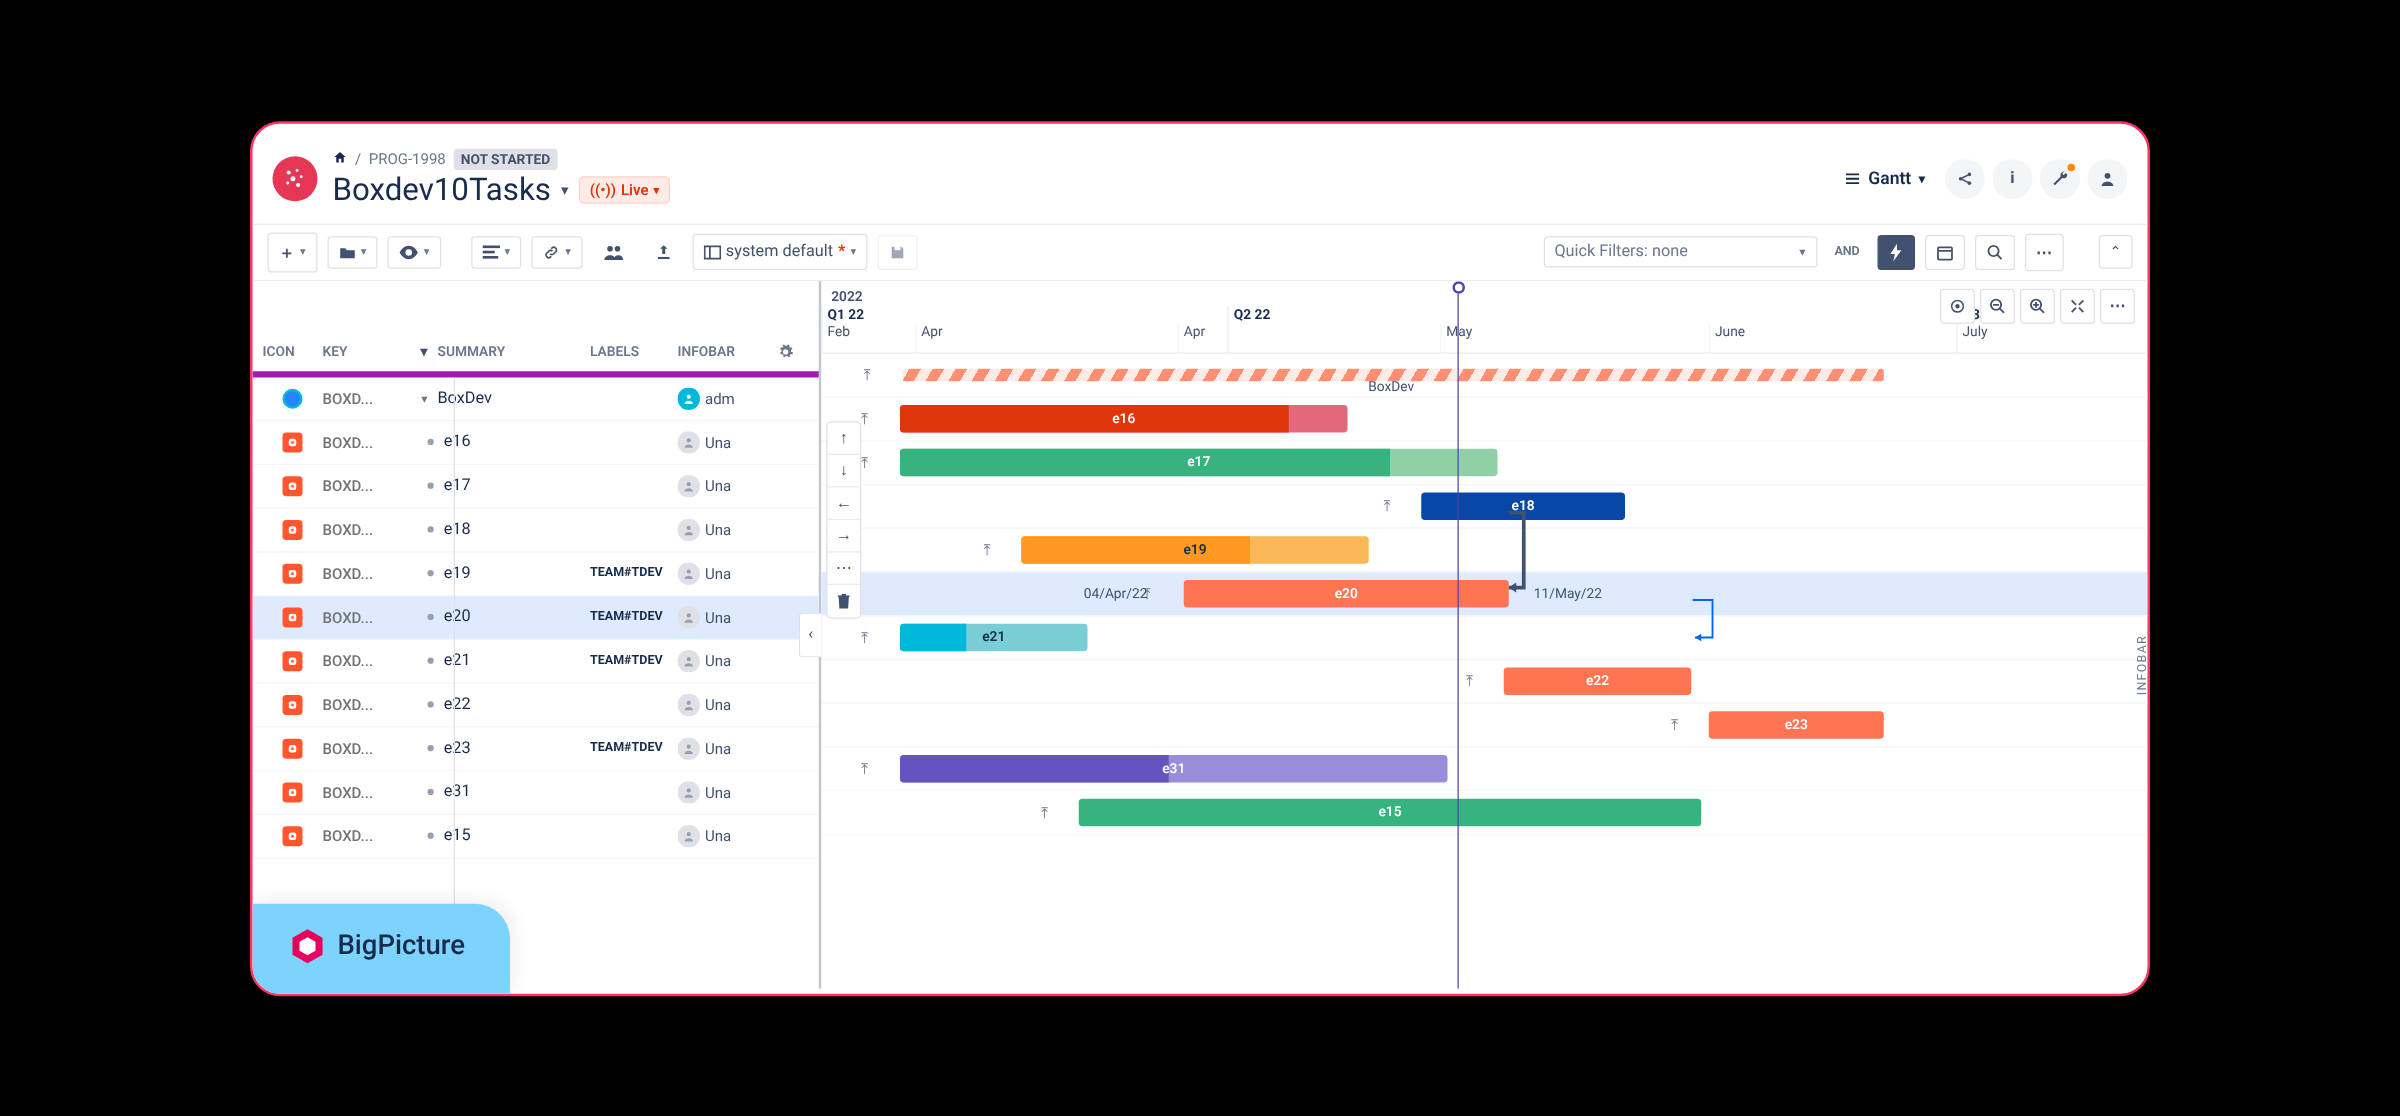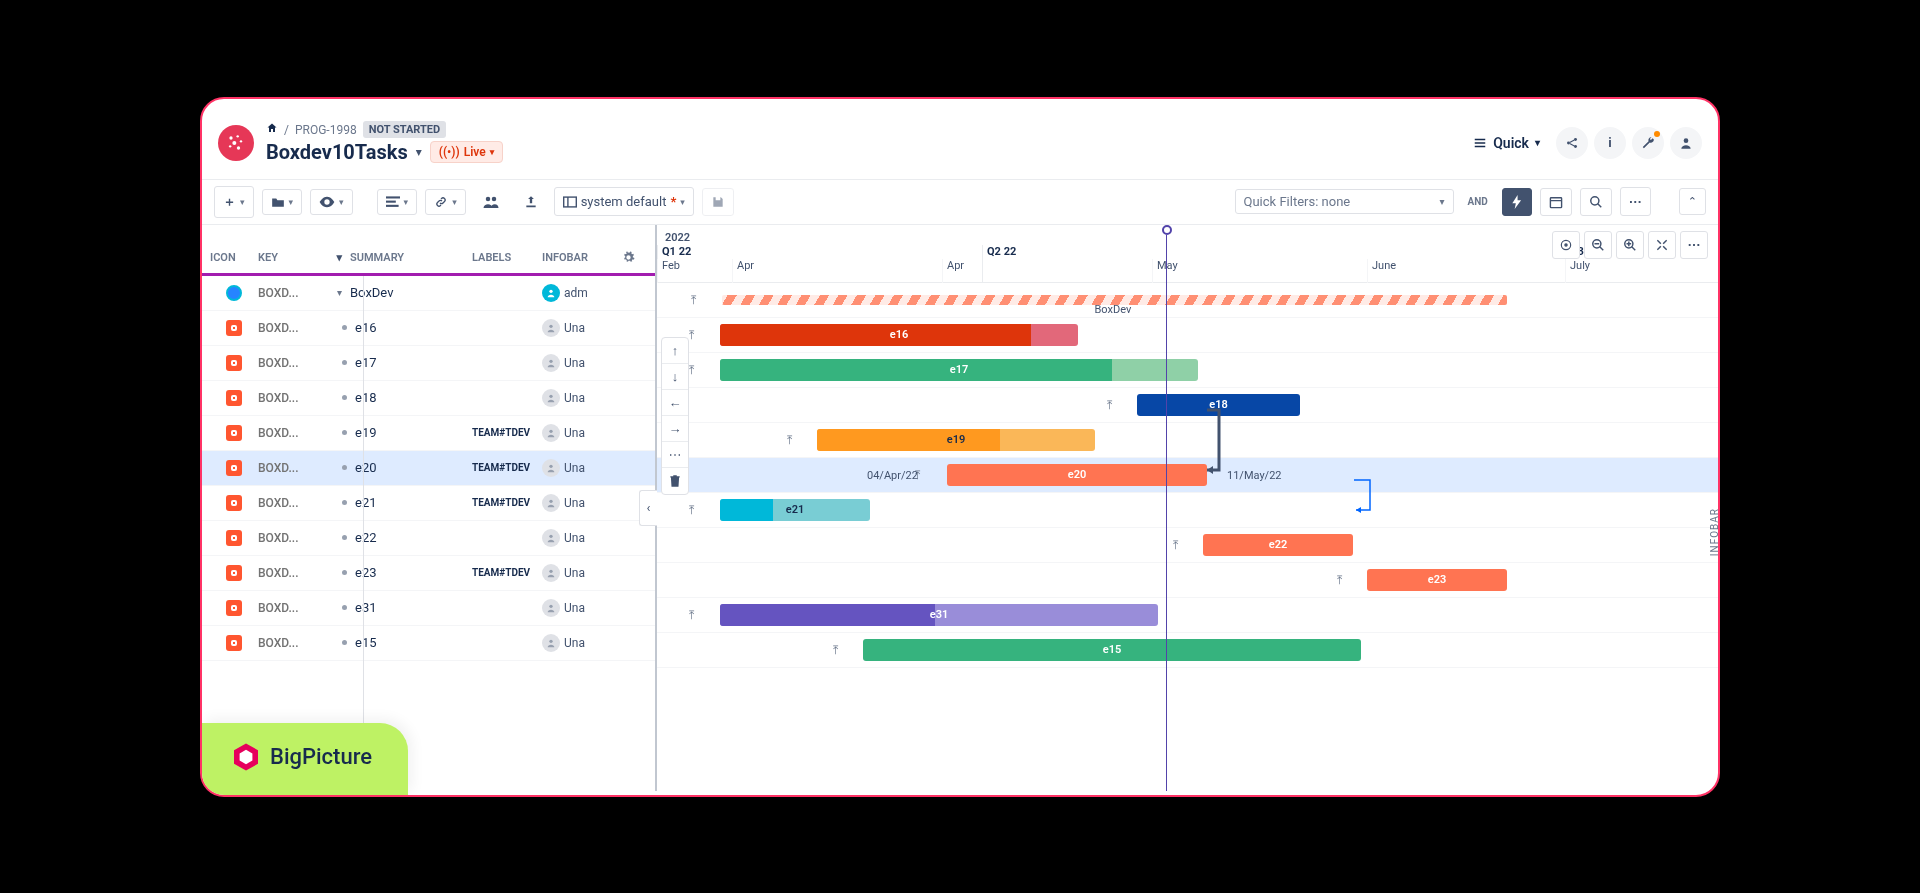--- a/index.html
+++ b/index.html
@@ -5,37 +5,37 @@
 * { box-sizing: border-box; margin: 0; padding: 0; }
 body { background: #000; font-family: -apple-system, BlinkMacSystemFont, "Segoe UI", Roboto, Arial, sans-serif; font-size: 13px; color: #172B4D; display: flex; align-items: center; justify-content: center; min-height: 100vh; padding: 20px; }
 .frame { background: #fff; width: 1520px; height: 700px; border-radius: 24px; border: 2px solid #ff3366; overflow: hidden; position: relative; }
 .header { display: flex; align-items: center; padding: 8px 16px 0; height: 80px; }
 .logo-badge { width: 36px; height: 36px; border-radius: 50%; background: #e63757; display: flex; align-items: center; justify-content: center; margin-right: 12px; position: relative; flex-shrink: 0; }
 .logo-badge svg { width: 20px; height: 20px; fill: #fff; }
 .crumbs { display: flex; align-items: center; gap: 6px; font-size: 12px; color: #6B778C; }
 .crumbs .home { color: #172B4D; }
 .status-chip { background: #DFE1E6; color: #42526E; font-size: 11px; font-weight: 700; padding: 2px 6px; border-radius: 3px; }
 .title-row { display: flex; align-items: center; gap: 8px; margin-top: 2px; }
-.title { font-size: 20px; font-weight: 700; }
+.title { font-size: 25px; font-weight: 400; }
 .live { display: inline-flex; align-items: center; gap: 4px; background: #FFEBE6; color: #DE350B; font-size: 12px; font-weight: 600; padding: 3px 8px; border-radius: 4px; border: 1px solid #f7d2c9;}
 .header-right { margin-left: auto; display: flex; align-items: center; gap: 6px; }
 .gantt-btn { display: flex; align-items: center; gap: 6px; font-size: 14px; font-weight: 600; padding: 6px 10px; border-radius: 4px; cursor: pointer; }
 .icon-btn { width: 32px; height: 32px; border-radius: 50%; background: #F4F5F7; display: flex; align-items: center; justify-content: center; color: #42526E; cursor: pointer; }
 .icon-btn.warn { position: relative; }
 .icon-btn.warn::after { content: ""; position: absolute; top: 4px; right: 4px; width: 6px; height: 6px; background: #FF8B00; border-radius: 50%; }
 .toolbar { display: flex; align-items: center; padding: 6px 12px; border-top: 1px solid #eaecef; border-bottom: 1px solid #eaecef; gap: 8px; }
 .tool-btn { display: flex; align-items: center; gap: 4px; padding: 6px 8px; border: 1px solid #DFE1E6; border-radius: 3px; background: #fff; color: #42526E; cursor: pointer; font-size: 13px; }
 .tool-btn.dark { background: #42526E; color: #fff; border-color: #42526E; }
 .tool-btn .caret { font-size: 9px; color: #6B778C; }
 .toolbar-spacer { flex: 1; }
 .quick-filter { display: flex; align-items: center; border: 1px solid #DFE1E6; border-radius: 3px; padding: 4px 8px; color: #6B778C; width: 219px; }
 .and-badge { font-size: 10px; font-weight: 700; color: #6B778C; padding: 0 6px; }
 .main { display: flex; height: calc(100% - 130px); position: relative; }
 .left-panel { width: 455px; border-right: 2px solid #c1c7d0; display: flex; flex-direction: column; }
-.col-headers { display: flex; padding: 26px 8px 6px 8px; font-size: 11px; font-weight: 600; color: #6B778C; border-bottom: 3px solid #a21caf; }
+.col-headers { display: flex; padding: 50px 8px 6px 8px; font-size: 11px; font-weight: 600; color: #6B778C; border-bottom: 5px solid #a21caf; }
 .col-icon { width: 48px; }
 .col-key { width: 60px; }
 .col-caret { width: 24px; text-align: right; color:#42526E; }
 .col-summary { width: 130px; padding-left: 8px; }
 .col-labels { width: 70px; text-align: left; }
 .col-assignee { width: 80px; }
 .col-gear { width: 20px; }
 .rows { flex: 1; overflow: hidden; }
 .row { display: flex; align-items: center; height: 35px; padding: 0 8px; border-bottom: 1px solid #f4f5f7; }
 .row.selected { background: #DEEBFF; }
@@ -71,21 +71,21 @@
 .bar .lbl { position: relative; z-index: 1; }
 .chevron { background-image: repeating-linear-gradient(-60deg, rgba(255,255,255,0.35) 0 8px, transparent 8px 18px); }
 .summary-bar { position: absolute; top: 50%; transform: translateY(-50%); height: 10px; background-image: repeating-linear-gradient(-60deg, #FF8F73 0 8px, #FFEBE6 8px 16px); border-radius: 2px; }
 .summary-label { position: absolute; font-size: 11px; color: #42526E; }
 .date-hint { position: absolute; font-size: 11px; color: #42526E; top: 50%; transform: translateY(-50%); }
 .float-toolbar { position: absolute; left: 4px; top: 112px; display: flex; flex-direction: column; border: 1px solid #DFE1E6; border-radius: 4px; background: #fff; z-index: 4; }
 .float-toolbar .fbtn { width: 26px; height: 26px; display: flex; align-items: center; justify-content: center; color: #42526E; border-bottom: 1px solid #eaecef; cursor: pointer; }
 .float-toolbar .fbtn:last-child { border-bottom: none; }
 .infobar { position: absolute; right: 4px; top: 50%; transform: translateY(-50%) rotate(-90deg); transform-origin: right center; font-size: 10px; letter-spacing: 1px; color: #6B778C; }
 .dep-arrow { position: absolute; pointer-events: none; z-index: 1; }
-.footer-logo { position: absolute; left: 0; bottom: 0; background: #bef264; padding: 18px 36px 22px 28px; border-radius: 0 28px 0 0; display: flex; align-items: center; gap: 8px; font-size: 22px; font-weight: 500; color: #172B4D; box-shadow: 4px -4px 14px rgba(0,0,0,0.06); }
+.footer-logo { position: absolute; left: 0; bottom: 0; background: #7dd3fc; padding: 18px 36px 22px 28px; border-radius: 0 28px 0 0; display: flex; align-items: center; gap: 8px; font-size: 22px; font-weight: 500; color: #172B4D; box-shadow: 4px -4px 14px rgba(0,0,0,0.06); }
 .bp-logo { width: 32px; height: 32px; }
 </style>
 </head>
 <body>
 
 <div class="frame">
 
   <div class="header">
     <div class="logo-badge">
       <svg viewBox="0 0 24 24">
@@ -118,21 +118,21 @@
         </span>
       </div>
     </div>
     <div class="header-right">
       <div class="gantt-btn">
         <svg width="14" height="14" viewBox="0 0 24 24" fill="none" stroke="currentColor" stroke-width="2.5">
             <line x1="3" y1="6" x2="21" y2="6"></line>
             <line x1="3" y1="12" x2="21" y2="12"></line>
             <line x1="3" y1="18" x2="21" y2="18"></line>
           </svg>
-        <span>Quick</span>
+        <span>Gantt</span>
         <span style="font-size:10px">▾</span>
       </div>
       <div class="icon-btn">
         <svg width="14" height="14" viewBox="0 0 24 24" fill="currentColor">
             <circle cx="6" cy="12" r="2.5"></circle>
             <circle cx="18" cy="6" r="2.5"></circle>
             <circle cx="18" cy="18" r="2.5"></circle>
             <path d="M8 11l8-4M8 13l8 4" stroke="currentColor" stroke-width="2" fill="none"></path>
           </svg>
       </div>

